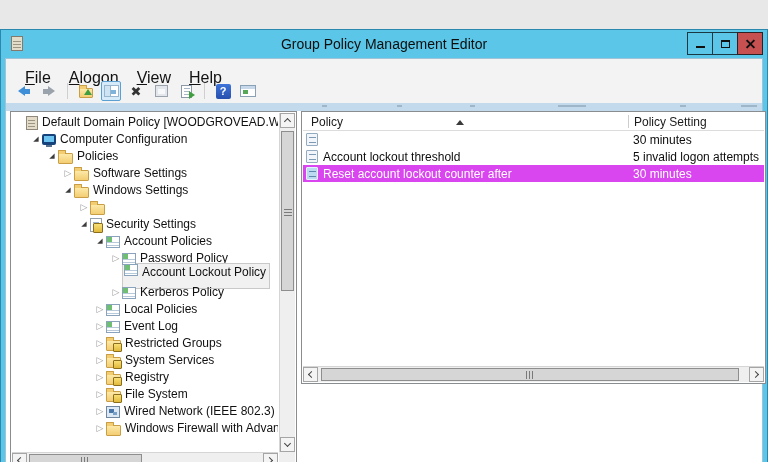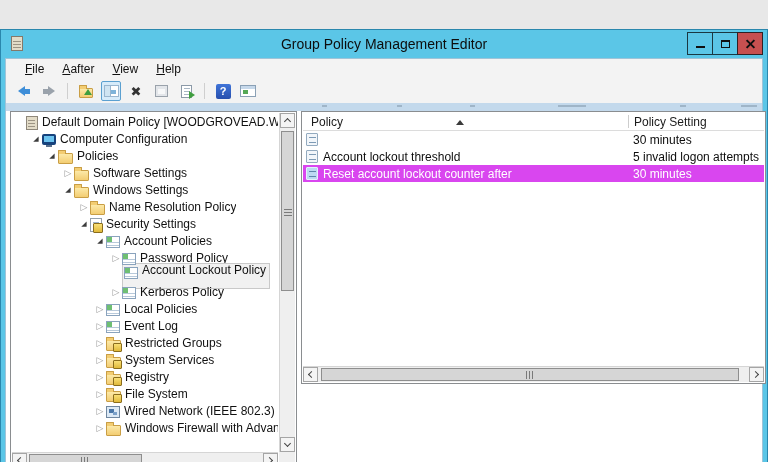--- a/index.html
+++ b/index.html
@@ -25,21 +25,21 @@
   .glyph-max{width:9px;height:8px;border:1px solid #101010;border-top-width:2px;}
   .glyph-close{position:relative;width:11px;height:11px;}
   .glyph-close::before,.glyph-close::after{content:"";position:absolute;left:0;top:4.5px;
     width:11px;height:2px;background:#101010;}
   .glyph-close::before{transform:rotate(45deg);}
   .glyph-close::after{transform:rotate(-45deg);}
   
   .client{position:absolute;left:4px;right:4px;top:28px;bottom:6px;background:#fff;
     border:1px solid #9fc4d8;}
   .menubar{height:20px;background:#f3f3f3;display:flex;align-items:center;padding-left:10px;}
-  .menu-item{padding:0 9px;font-size:12px;color:#111;height:20px;line-height:20px;}
+  .menu-item{padding:9px 9px;font-size:16px;color:#111;height:20px;line-height:20px;}
   .accel{text-decoration:underline;}
   .toolbar{height:24px;background:#f3f3f3;display:flex;align-items:center;padding-left:8px;gap:5px;}
   .tsep{width:1px;height:16px;background:#cfcfcf;margin:0 3px;}
   .tbtn{width:20px;height:20px;display:flex;align-items:center;justify-content:center;position:relative;}
   .tb-hot{border:1px solid #5ba0d0;background:#d6ebfa;border-radius:2px;}
   .arrow-wrap{display:flex;align-items:center;}
   .arr-l-tri{width:0;height:0;border-top:5px solid transparent;border-bottom:5px solid transparent;border-right:7px solid #3e8ed8;}
   .arr-l-shaft{width:5px;height:5px;background:#3e8ed8;}
   .arr-r-tri{width:0;height:0;border-top:5px solid transparent;border-bottom:5px solid transparent;border-left:7px solid #9aa2ab;}
   .arr-r-shaft{width:5px;height:5px;background:#9aa2ab;}
@@ -80,22 +80,22 @@
   .tree-pane{left:4px;width:287px;height:359px;}
   .right-pane{left:295px;width:465px;height:273px;}
   
   .tree-rows{position:absolute;left:1px;top:2px;right:18px;bottom:17px;overflow:hidden;}
   .trow{height:17px;line-height:17px;display:flex;align-items:center;white-space:nowrap;font-size:12px;}
   .exp{display:inline-block;width:12px;flex:none;text-align:center;
     font-family:"DejaVu Sans",sans-serif;}
   .exp.open{font-size:7px;color:#3c3c3c;}
   .exp.closed{font-size:9px;color:#9a9a9a;}
   .tlabel{padding-left:4px;overflow:hidden;}
-  .selbox{display:inline-flex;align-items:flex-end;height:26px;background:#f1f1f1;
-    border:1px solid #c9c9c9;padding:0 3px 9px 1px;}
+  .selbox{display:inline-flex;align-items:flex-start;height:26px;background:#f1f1f1;
+    border:1px solid #c9c9c9;padding:0 3px 0 1px;}
   .ic{display:inline-block;position:relative;flex:none;}
   .ic-scroll{width:12px;height:14px;background:#e3dcc8;border:1px solid #8e877a;}
   .ic-scroll::before{content:"";position:absolute;left:1px;top:2px;width:7px;height:8px;
     background:repeating-linear-gradient(0deg,#9c9484 0 1px,transparent 1px 3px);}
   .ic-computer{width:14px;height:11px;background:#16427c;border-radius:2px;}
   .ic-computer::before{content:"";position:absolute;left:2px;top:2px;right:2px;bottom:3px;background:#6cc3ef;}
   .ic-computer::after{content:"";position:absolute;left:4px;bottom:-2px;width:6px;height:2px;background:#5a6f8c;}
   .ic-folder{width:15px;height:11px;background:linear-gradient(#fce9a8,#f3cd72);
     border:1px solid #c99e45;border-radius:1px;margin-top:3px;}
   .ic-folder::before{content:"";position:absolute;left:-1px;top:-4px;width:6px;height:3px;
@@ -182,21 +182,21 @@
       <div class="wbtn close">
           <span class="glyph-close"></span>
         </div>
     </div>
   </div>
 
   <div class="client">
 
     <div class="menubar">
       <div class="menu-item"><span class="accel">F</span><span>ile</span></div>
-      <div class="menu-item"><span class="accel">A</span><span>after</span></div>
+      <div class="menu-item"><span class="accel">A</span><span>logon</span></div>
       <div class="menu-item"><span class="accel">V</span><span>iew</span></div>
       <div class="menu-item"><span class="accel">H</span><span>elp</span></div>
     </div>
 
     <div class="toolbar">
       <div class="tbtn">
           <span class="arrow-wrap">
             <span class="arr-l-tri"></span>
             <span class="arr-l-shaft"></span>
           </span>
@@ -269,21 +269,20 @@
 
           <div class="trow" style="padding-left:50px">
             <span class="exp open">◢</span>
             <span class="ic ic-folder"></span>
             <span class="tlabel">Windows Settings</span>
           </div>
 
           <div class="trow" style="padding-left:66px">
             <span class="exp closed">▷</span>
             <span class="ic ic-folder"></span>
-            <span class="tlabel">Name Resolution Policy</span>
           </div>
 
 
           <div class="trow" style="padding-left:66px">
             <span class="exp open">◢</span>
             <span class="ic ic-security"></span>
             <span class="tlabel">Security Settings</span>
           </div>
 
           <div class="trow" style="padding-left:82px">

